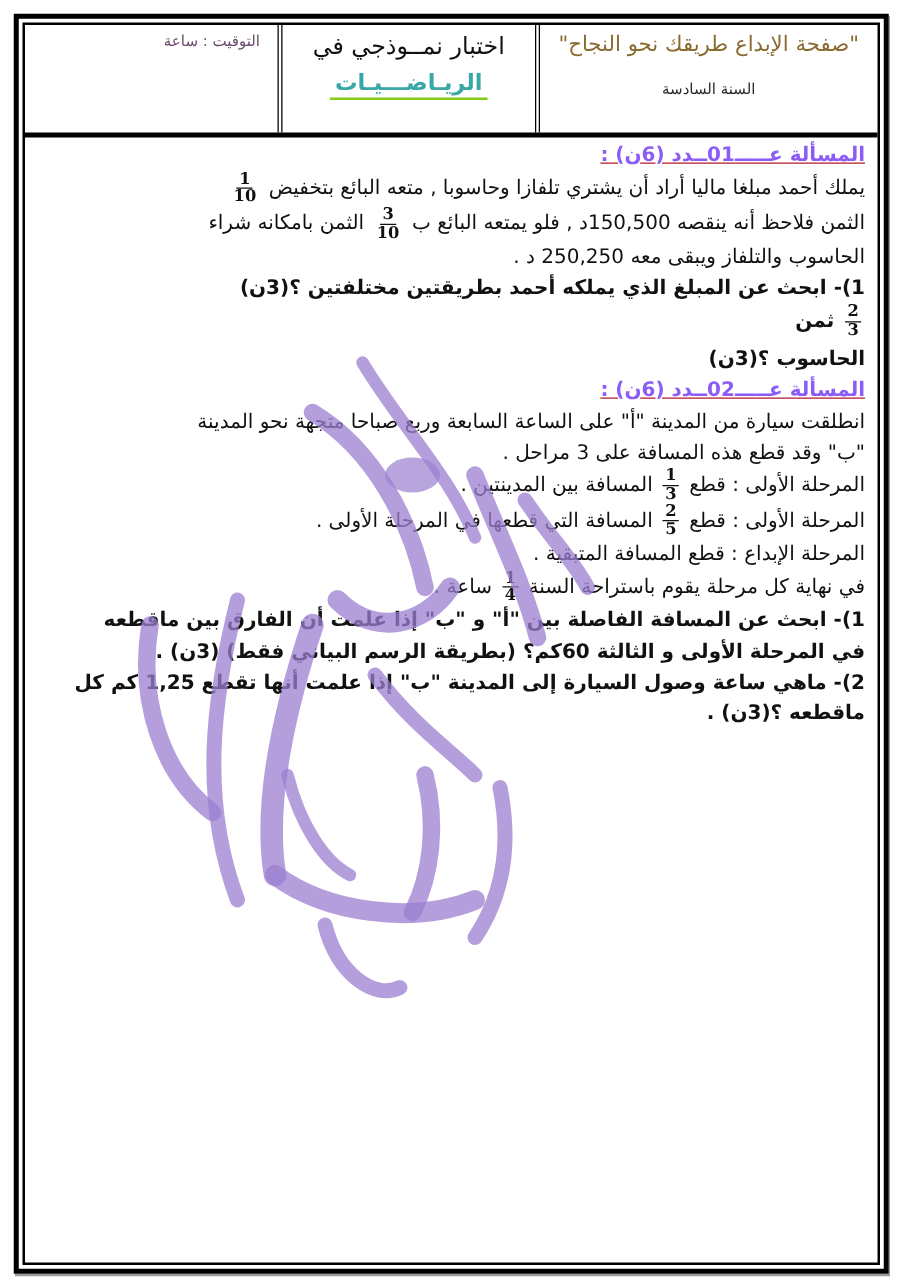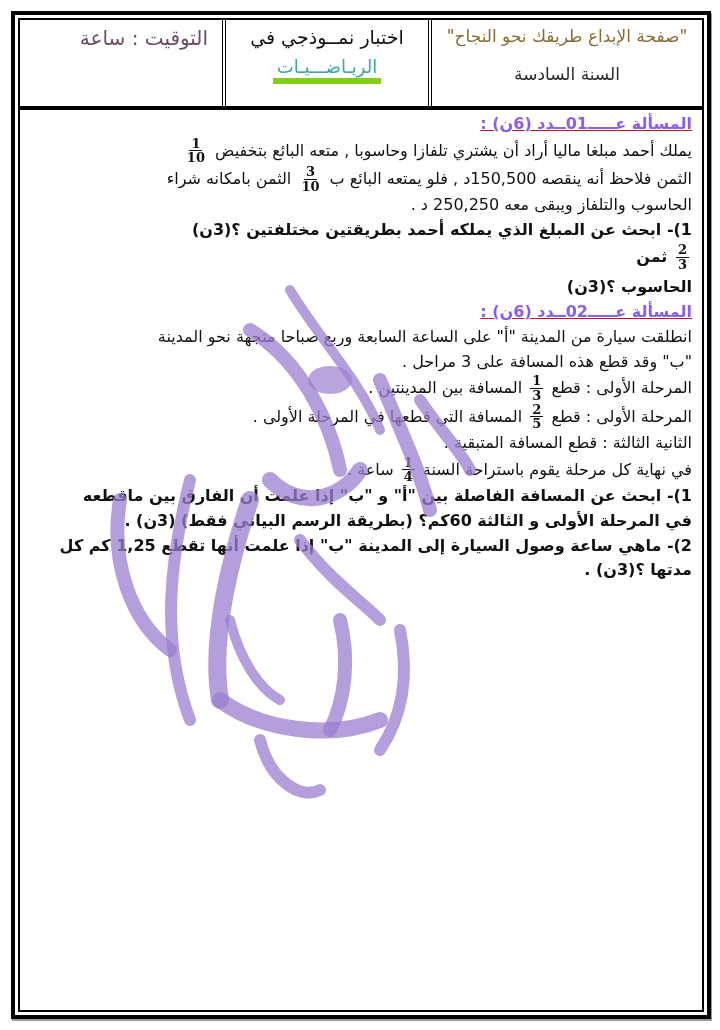--- a/index.html
+++ b/index.html
@@ -11,25 +11,25 @@
                    border: 2px solid #000; }
     .header { position: absolute; left: 0; top: 0; right: 0; height: 86px;
               display: flex; flex-direction: row-reverse; border-bottom: 4px solid #000; }
     .hcell { position: relative; box-sizing: border-box; border-left: 4px double #000;
              padding-top: 6px; text-align: center; }
     .hcell:last-child { border-left: none; }
     .hc-right { width: 274px; }
     .hc-mid { width: 206px; }
     .hc-left { flex: 1; }
     .slogan { font-family: "DejaVu Sans", sans-serif; font-size: 17px; color: #8a6a2f; direction: rtl; }
-    .grade { font-size: 17px; color: #2a2a2a; margin-top: 18px; direction: rtl; }
+    .grade { font-size: 12px; color: #2a2a2a; margin-top: 18px; direction: rtl; }
     .exam-title { font-size: 19px; font-weight: normal; direction: rtl; color: #111; }
     .subject { font-size: 18px; color: #3aa7a7; margin-top: 8px; display: inline-block;
-               border-bottom: 6px solid #84cc16; padding: 0 4px 1px 4px; direction: rtl; }
-    .timing { font-size: 20px; color: #6a4a6a; text-align: right; padding-right: 14px; direction: rtl; }
+               border-bottom: 2px solid #84cc16; padding: 0 4px 1px 4px; direction: rtl; font-weight: bold; }
+    .timing { font-size: 12px; color: #6a4a6a; text-align: right; padding-right: 14px; direction: rtl; }
 
     .content { position: absolute; left: 8px; right: 10px; top: 92px; direction: rtl;
                text-align: right; font-size: 16px; line-height: 1.55; }
     .problem-title { color: #8b5cf6; font-weight: bold; font-size: 16px; text-decoration: underline;
                      text-decoration-color: #b3182f; display: inline-block; margin: 0; padding: 0; }
     p { margin: 0; }
     .line { margin: 0; }
     .bold { font-weight: bold; }
     .frac { display: inline-flex; flex-direction: column; align-items: center; vertical-align: middle;
             font-weight: bold; font-size: 13px; line-height: 1.05; margin: 0 3px;
@@ -102,33 +102,33 @@
           <span>المسافة بين المدينتين .</span>
         </p>
         <p class="line">
           <span>المرحلة الأولى : قطع</span>
           <span class="frac">
               <span class="num">2</span>
               <span class="den">5</span>
             </span>
           <span>المسافة التي قطعها في المرحلة الأولى .</span>
         </p>
-        <p class="line">الثانية الثالثة : قطع المسافة المتبقية .</p>
+        <p class="line">المرحلة الإبداع : قطع المسافة المتبقية .</p>
         <p class="line">
           <span>في نهاية كل مرحلة يقوم باستراحة السنة</span>
           <span class="frac">
               <span class="num">1</span>
               <span class="den">4</span>
             </span>
           <span>ساعة .</span>
         </p>
         <p class="line bold">1)- ابحث عن المسافة الفاصلة بين "أ" و "ب" إذا علمت أن الفارق بين ماقطعه</p>
         <p class="line bold">في المرحلة الأولى و الثالثة 60كم؟ (بطريقة الرسم البياني فقط) (3ن) .</p>
         <p class="line bold">2)- ماهي ساعة وصول السيارة إلى المدينة "ب" إذا علمت أنها تقطع  1,25 كم كل</p>
-        <p class="line bold">مدتها ؟(3ن) .</p>
+        <p class="line bold">ماقطعه ؟(3ن) .</p>
       </div>
     </div>
 
   </div>
 </div>
 
 <svg class="watermark" viewBox="0 0 720 1030">
   <g fill="none" stroke="#9b7fd0" stroke-opacity="0.75" stroke-linecap="round" stroke-linejoin="round">
     <path d="M250 330 C 300 360, 330 420, 340 470" stroke-width="14"></path>
     <path d="M290 290 C 320 340, 360 380, 380 430" stroke-width="10"></path>

